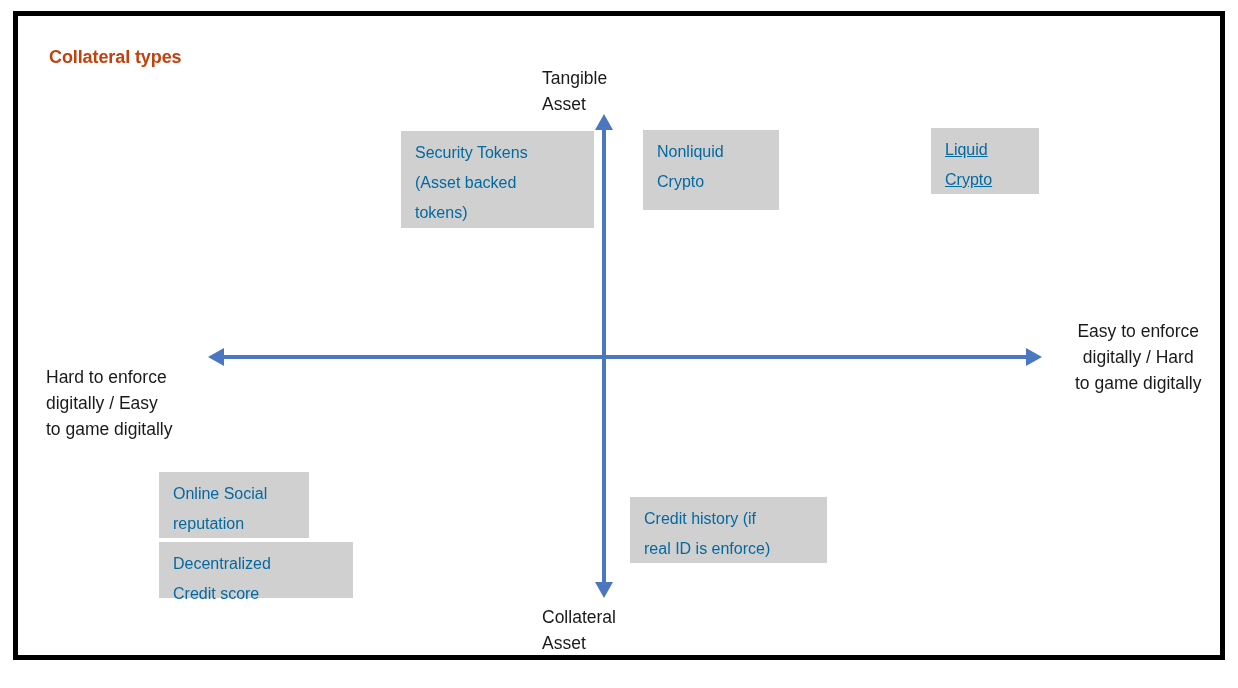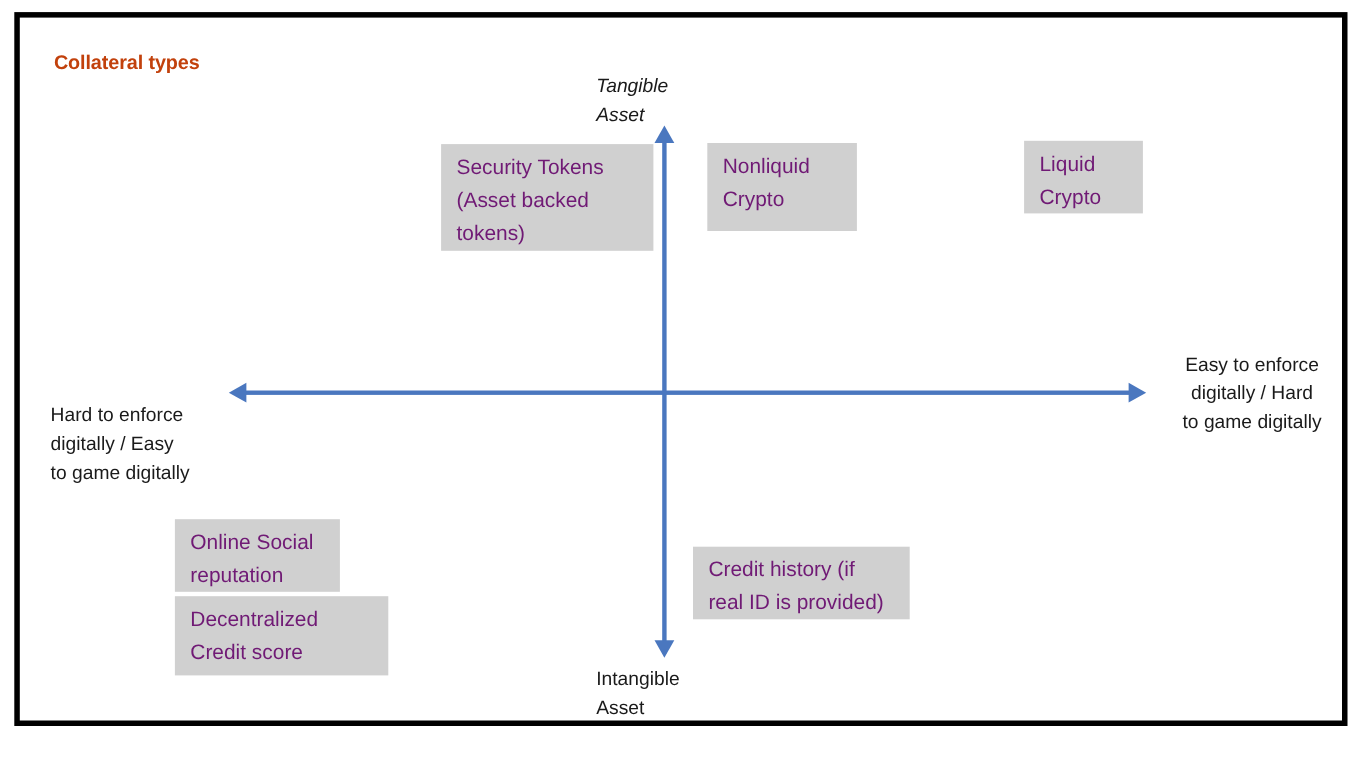--- a/index.html
+++ b/index.html
@@ -88,76 +88,76 @@
     border-left: 16px solid #4A77BF;
   }
   
   .axis-label {
     position: absolute;
     font-size: 17.5px;
     line-height: 26px;
     color: #1a1a1a;
     white-space: pre-line;
   }
-  #label-top    { left: 524px; top: 49px; font-style: italic; }
+  #label-top    { left: 524px; top: 49px; }
   #label-bottom { left: 524px; top: 588px; }
   #label-left   { left: 28px;  top: 302px; margin-top: 46px; }
   #label-right  { left: 1057px; top: 302px; text-align: center; }
   
   .item-box {
     position: absolute;
     background: #D0D0D0;
-    color: #701a75;
-    font-size: 19px;
+    color: #0369a1;
+    font-size: 16px;
     line-height: 30px;
     box-sizing: border-box;
     padding: 7px 14px 7px 14px;
     white-space: pre-line;
   }
   #box-security   { left: 383px; top: 115px;  width: 193px; height: 97px; }
   #box-nonliquid  { left: 625px; top: 114px;  width: 136px; height: 80px; }
-  #box-liquid     { left: 913px; top: 112px;  width: 108px; height: 66px; }
+  #box-liquid     { left: 913px; top: 112px;  width: 108px; height: 66px; text-decoration: underline; }
   #box-online     { left: 141px; top: 456px;  width: 150px; height: 66px; }
-  #box-decentral  { left: 141px; top: 526px;  width: 194px; height: 72px; }
+  #box-decentral  { left: 141px; top: 526px;  width: 194px; height: 56px; }
   #box-credit     { left: 612px; top: 481px;  width: 197px; height: 66px; }
 </style>
 </head>
 <body>
 
 <div id="slide">
   <div id="frame">
 
     <div id="title">Collateral types</div>
 
     <div id="v-axis-line" class="axis-line"></div>
     <div id="h-axis-line" class="axis-line"></div>
     <div id="arrow-up" class="arrow-head"></div>
     <div id="arrow-down" class="arrow-head"></div>
     <div id="arrow-left" class="arrow-head"></div>
     <div id="arrow-right" class="arrow-head"></div>
 
     <div id="label-top" class="axis-label">Tangible
 Asset</div>
-    <div id="label-bottom" class="axis-label">Intangible
+    <div id="label-bottom" class="axis-label">Collateral
 Asset</div>
     <div id="label-left" class="axis-label">Hard to enforce
 digitally / Easy
 to game digitally</div>
     <div id="label-right" class="axis-label">Easy to enforce
 digitally / Hard
 to game digitally</div>
 
     <div id="box-security" class="item-box">Security Tokens
 (Asset backed
 tokens)</div>
     <div id="box-nonliquid" class="item-box">Nonliquid
 Crypto</div>
     <div id="box-liquid" class="item-box">Liquid
 Crypto</div>
     <div id="box-online" class="item-box">Online Social
 reputation</div>
     <div id="box-decentral" class="item-box">Decentralized
 Credit score</div>
     <div id="box-credit" class="item-box">Credit history (if
-real ID is provided)</div>
+real ID is enforce)</div>
 
   </div>
 </div>
 
 </body></html>

